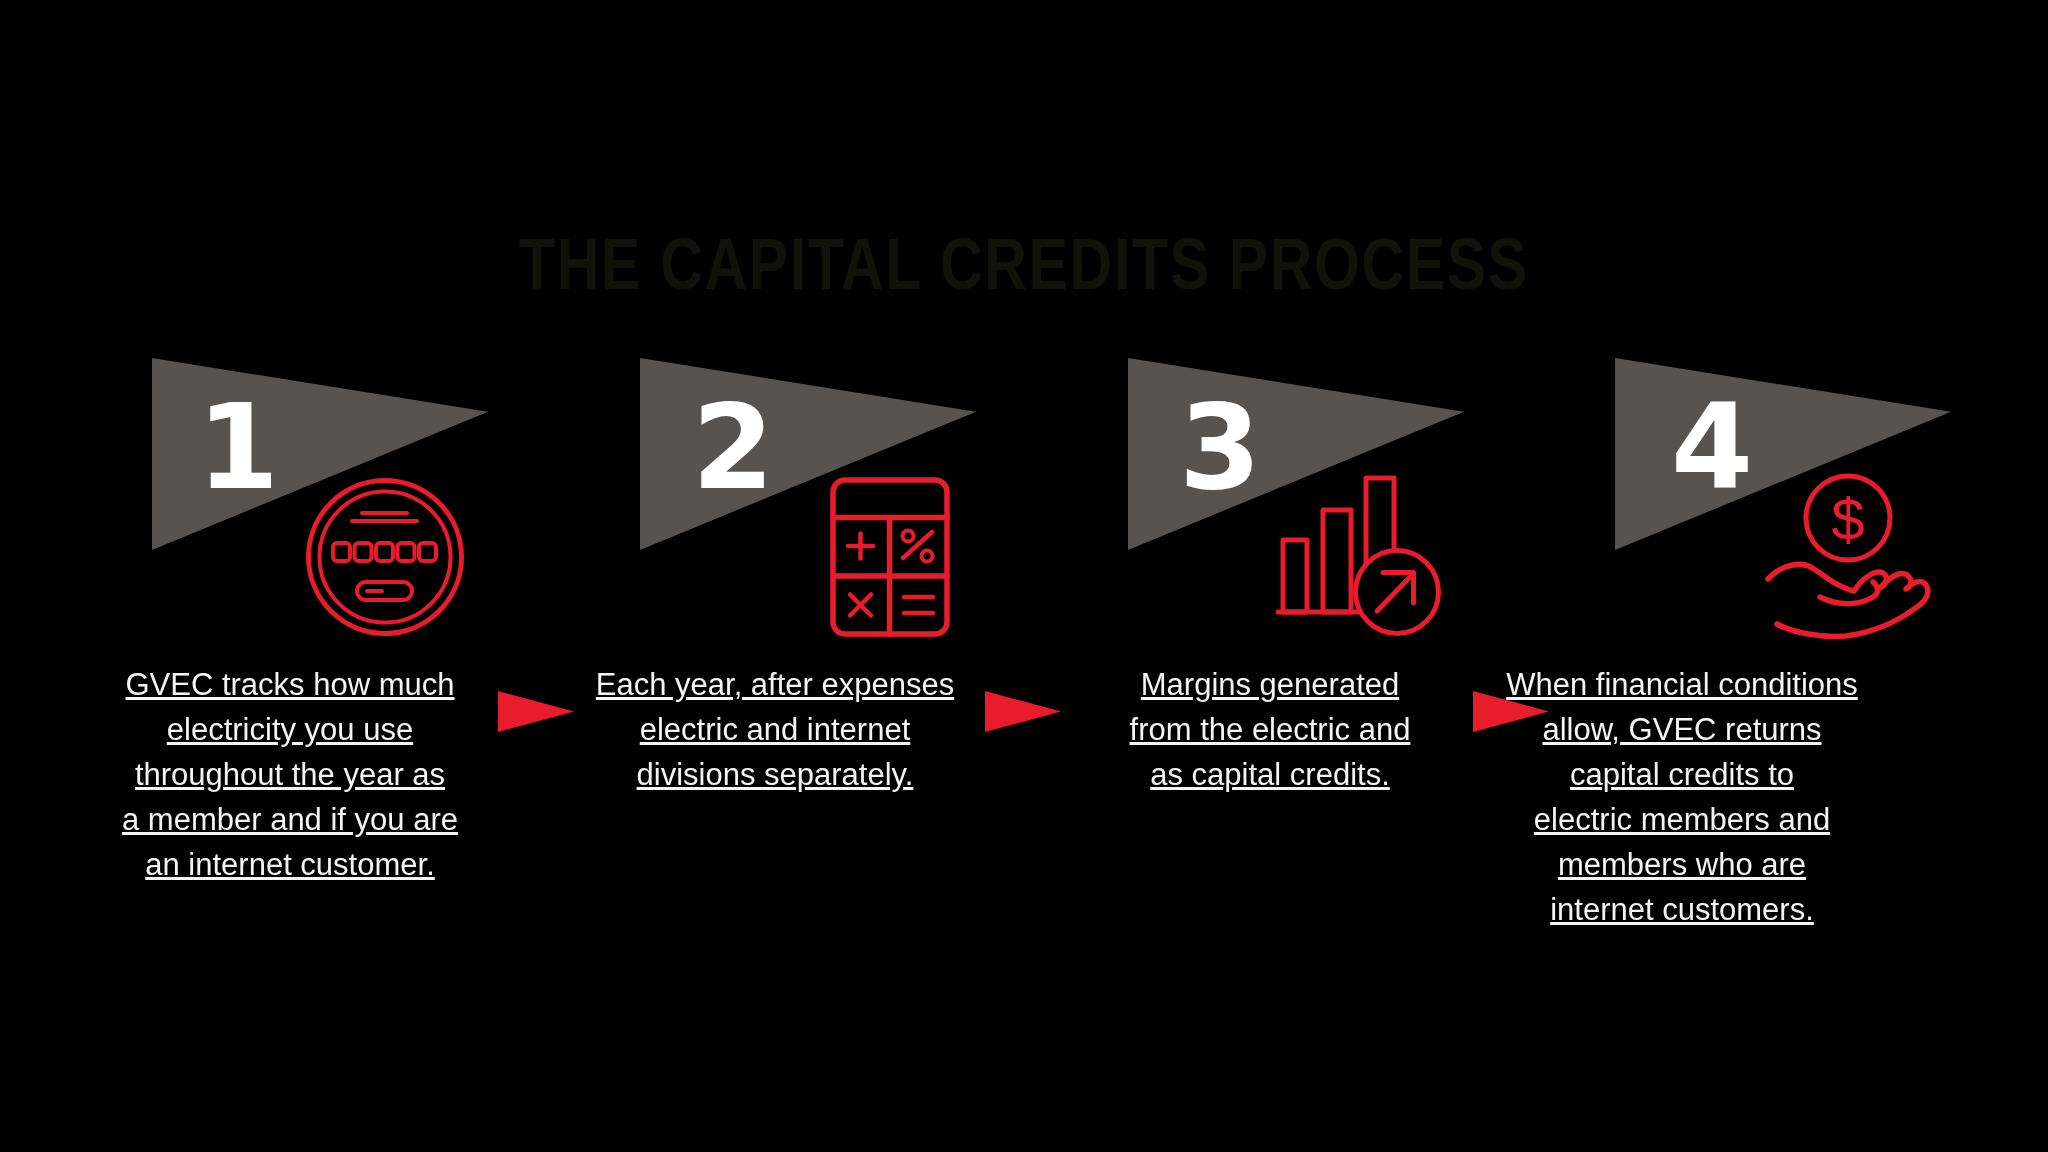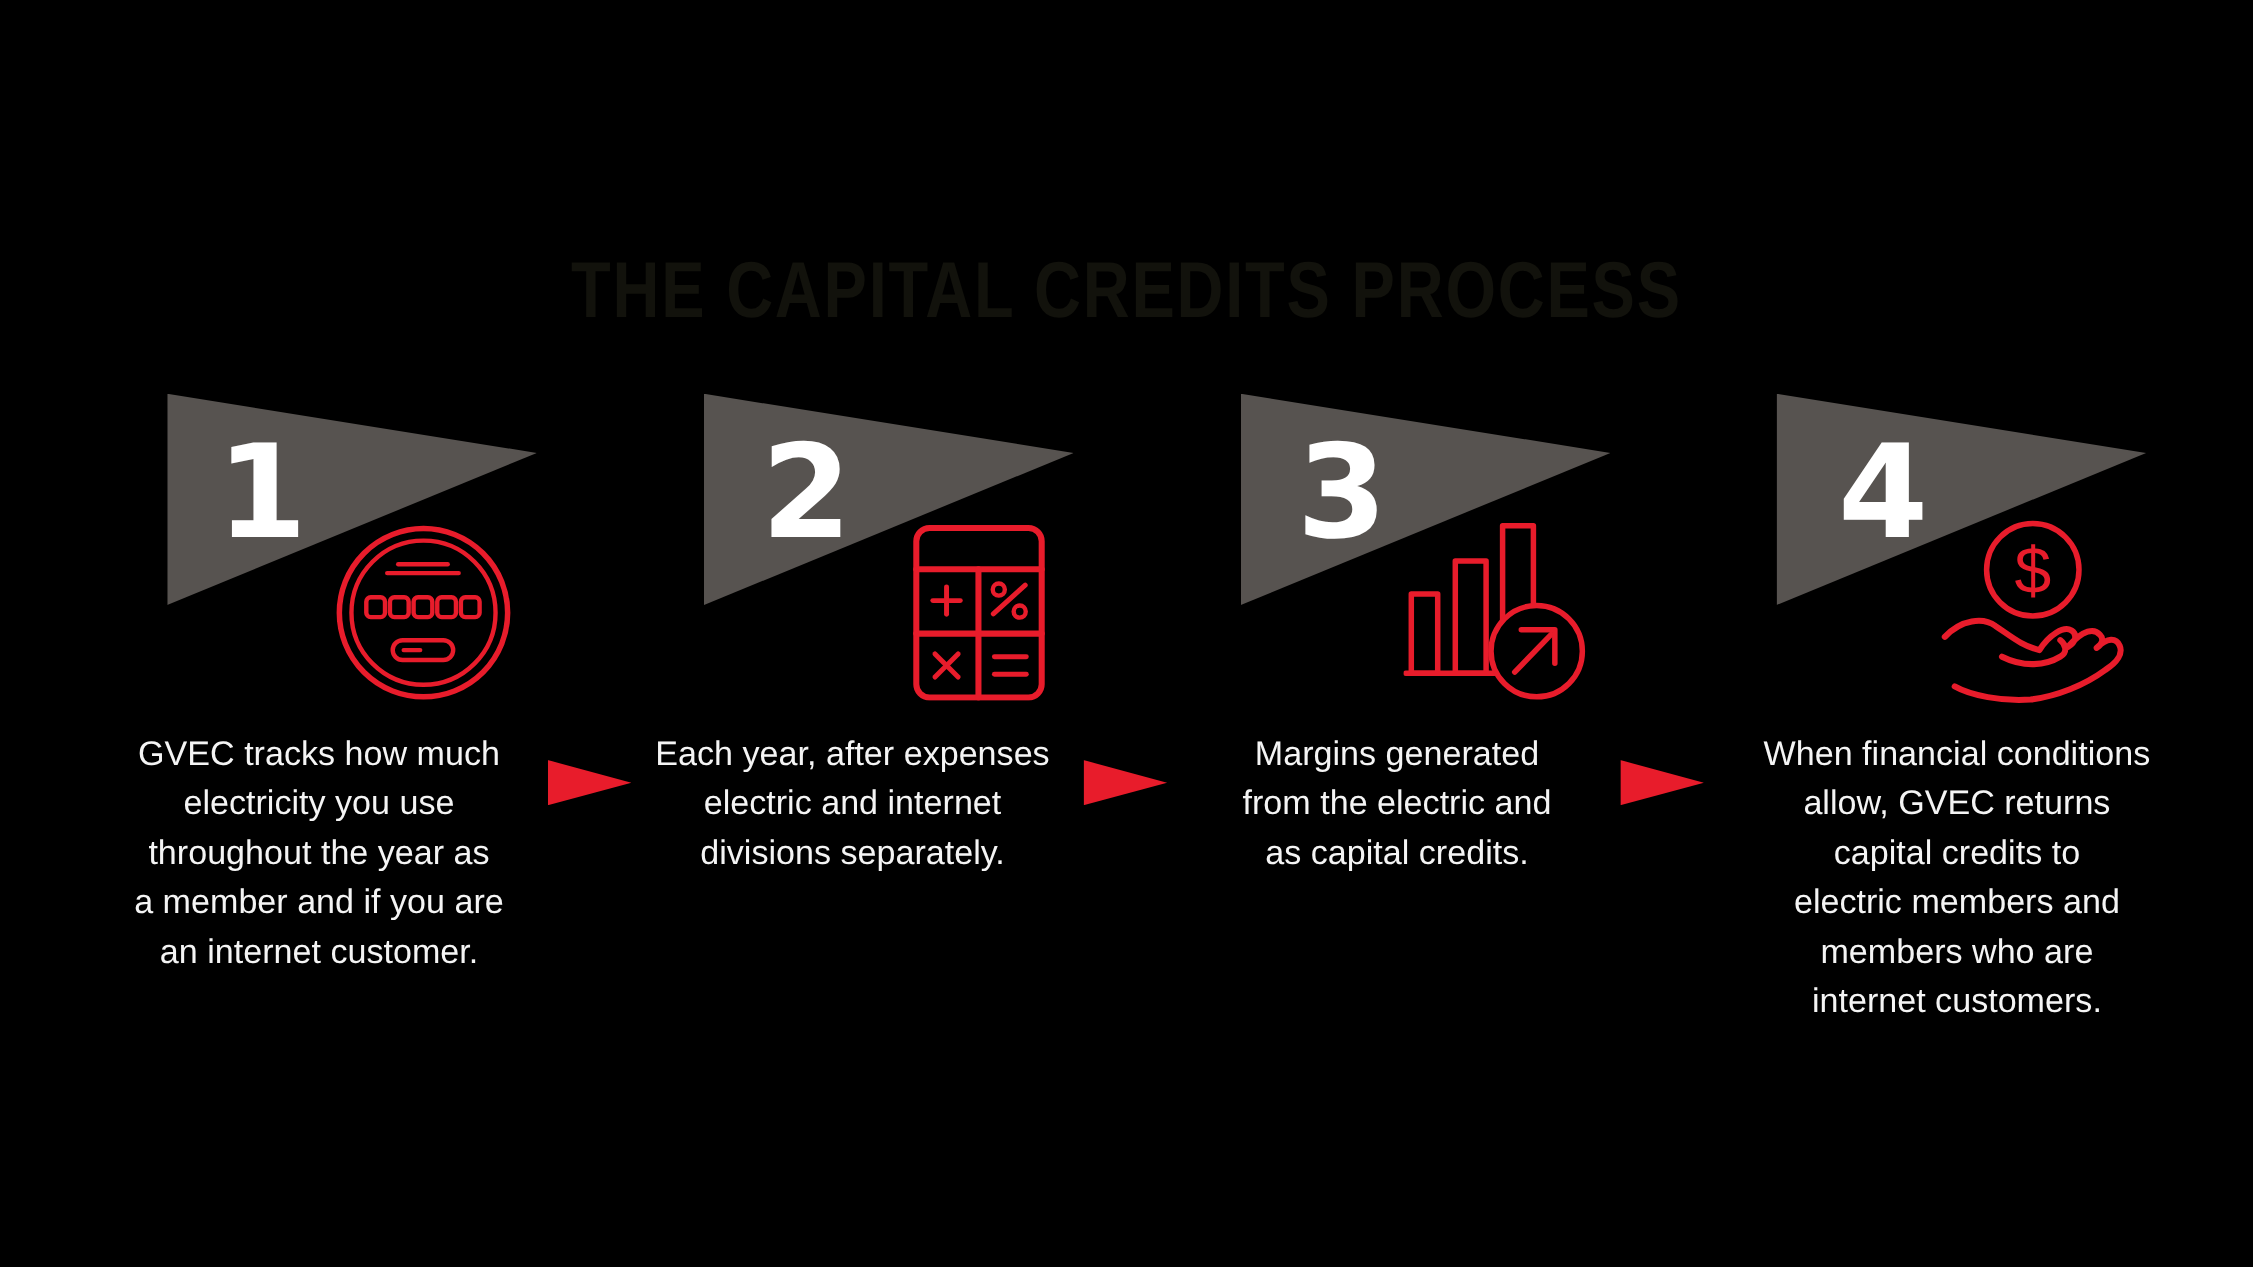--- a/index.html
+++ b/index.html
@@ -41,23 +41,23 @@
   .icon .sw45{stroke-width:4.5}
   .icon .sw55{stroke-width:5.5}
   .icon .badge{fill:var(--background,#000)}
   .icon .dollar{
     stroke:none;fill:var(--accent-red,#e81c2b);
     font-family:"Liberation Sans",sans-serif;font-size:60px;
     text-anchor:middle;dominant-baseline:central;
   }
   .txt{
     position:absolute;top:662px;width:400px;text-align:center;
-    color:var(--body-text,#f4f4f4);font-size:31px;line-height:45px;
+    color:var(--body-text,#f4f4f4);font-size:31px;line-height:45px;text-decoration:underline;
   }
-  .x1{left:90px}.x2{left:575px}.x3{left:1070px}.x4{left:1579px}
+  .x1{left:90px}.x2{left:575px}.x3{left:1070px}.x4{left:1482px}
   .arrow{
     position:absolute;top:691px;width:76px;height:41px;
     background:var(--accent-red,#e81c2b);
     clip-path:polygon(0 0,100% 50%,0 100%);
   }
   .a1{left:498px}.a2{left:985px}.a3{left:1473px}
 </style>
 </head>
 <body>
 

